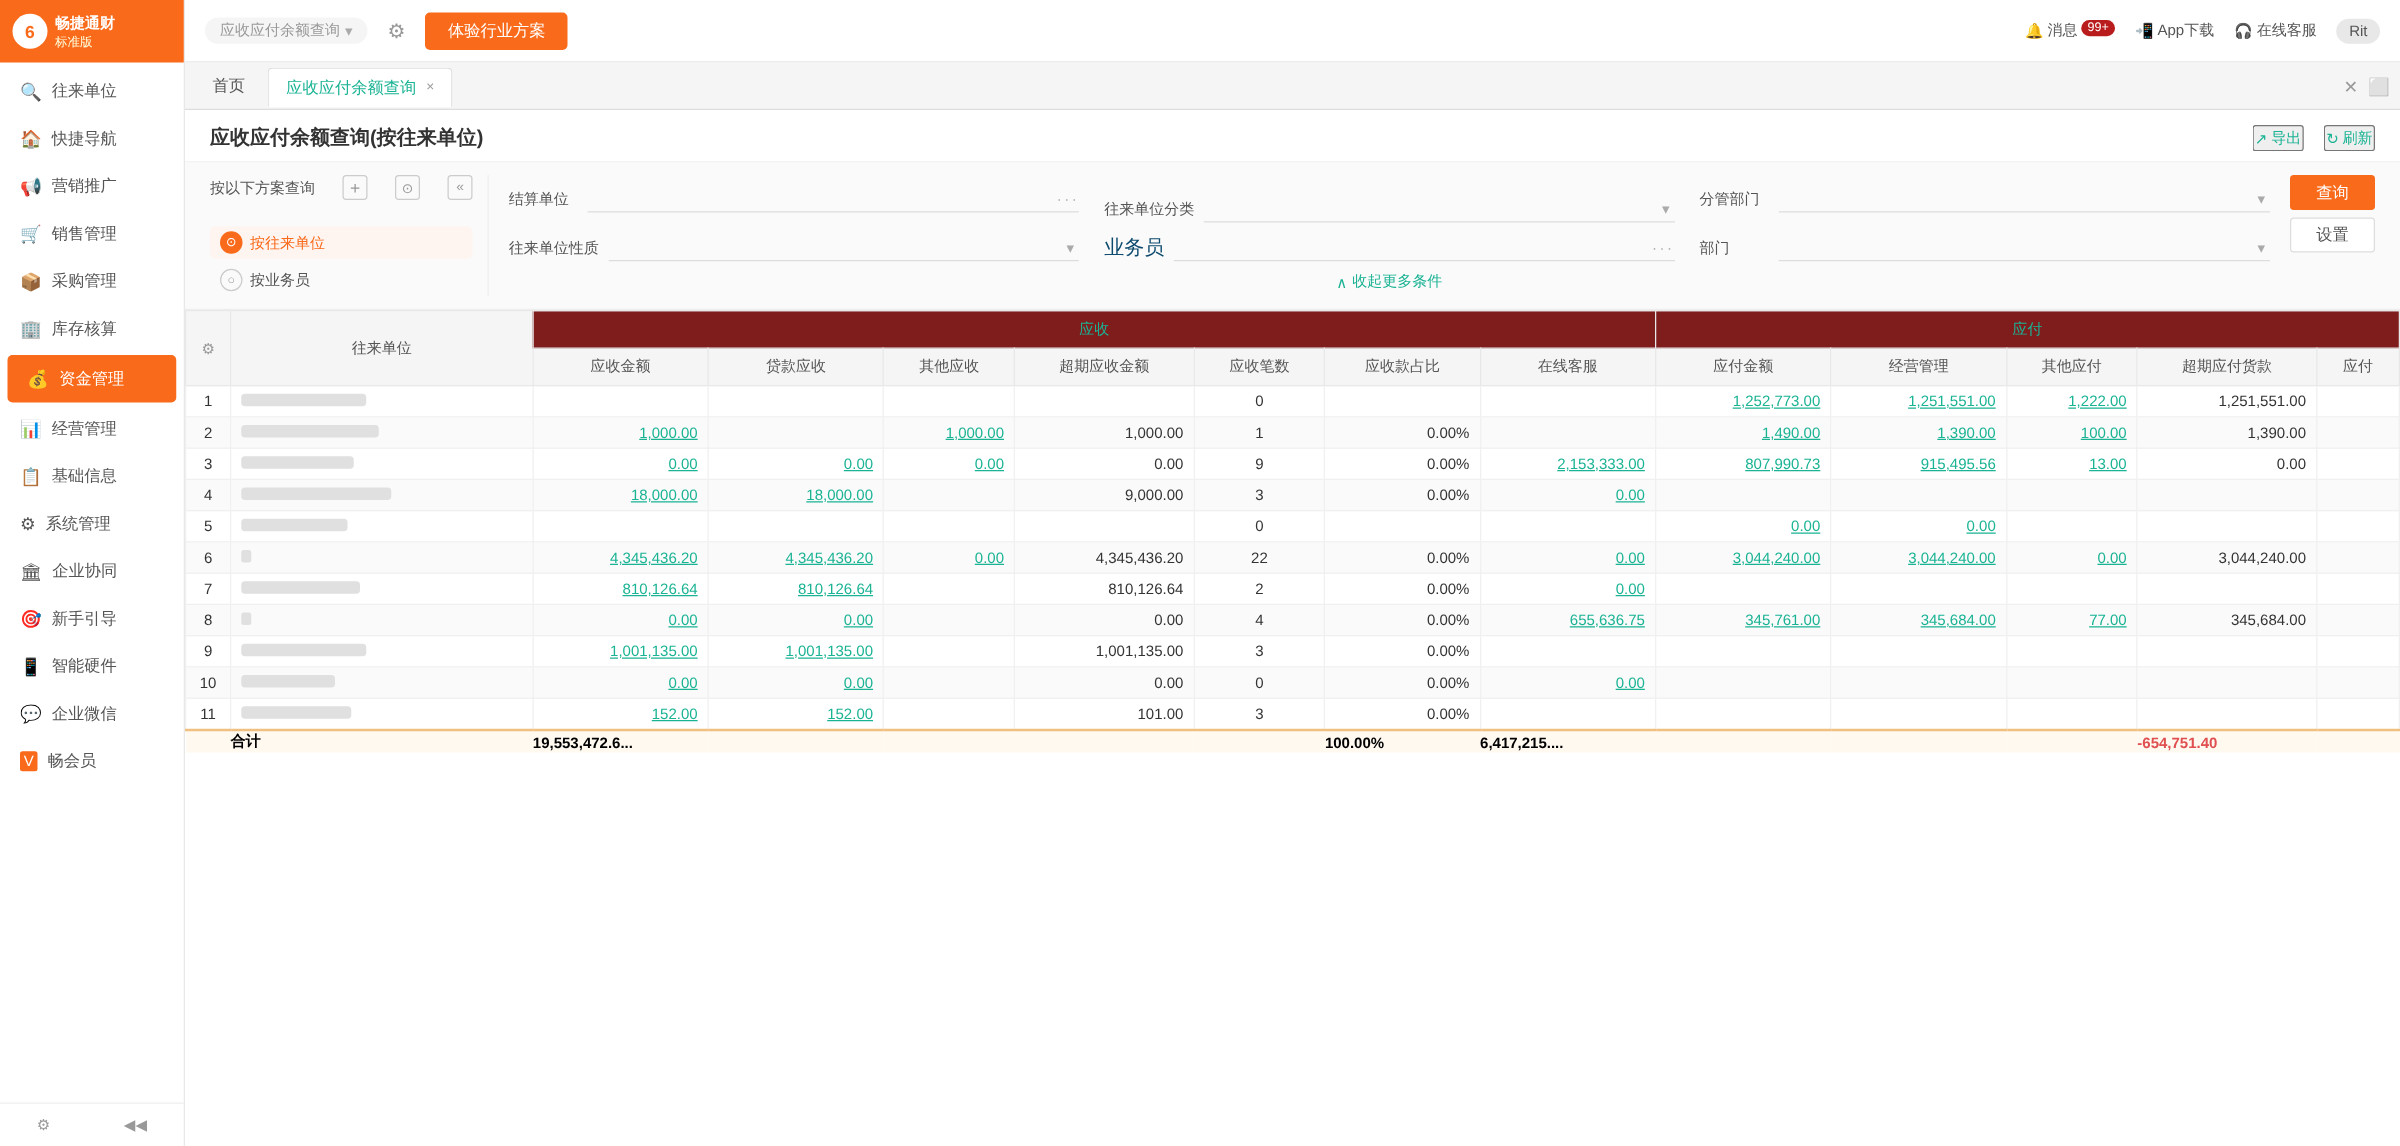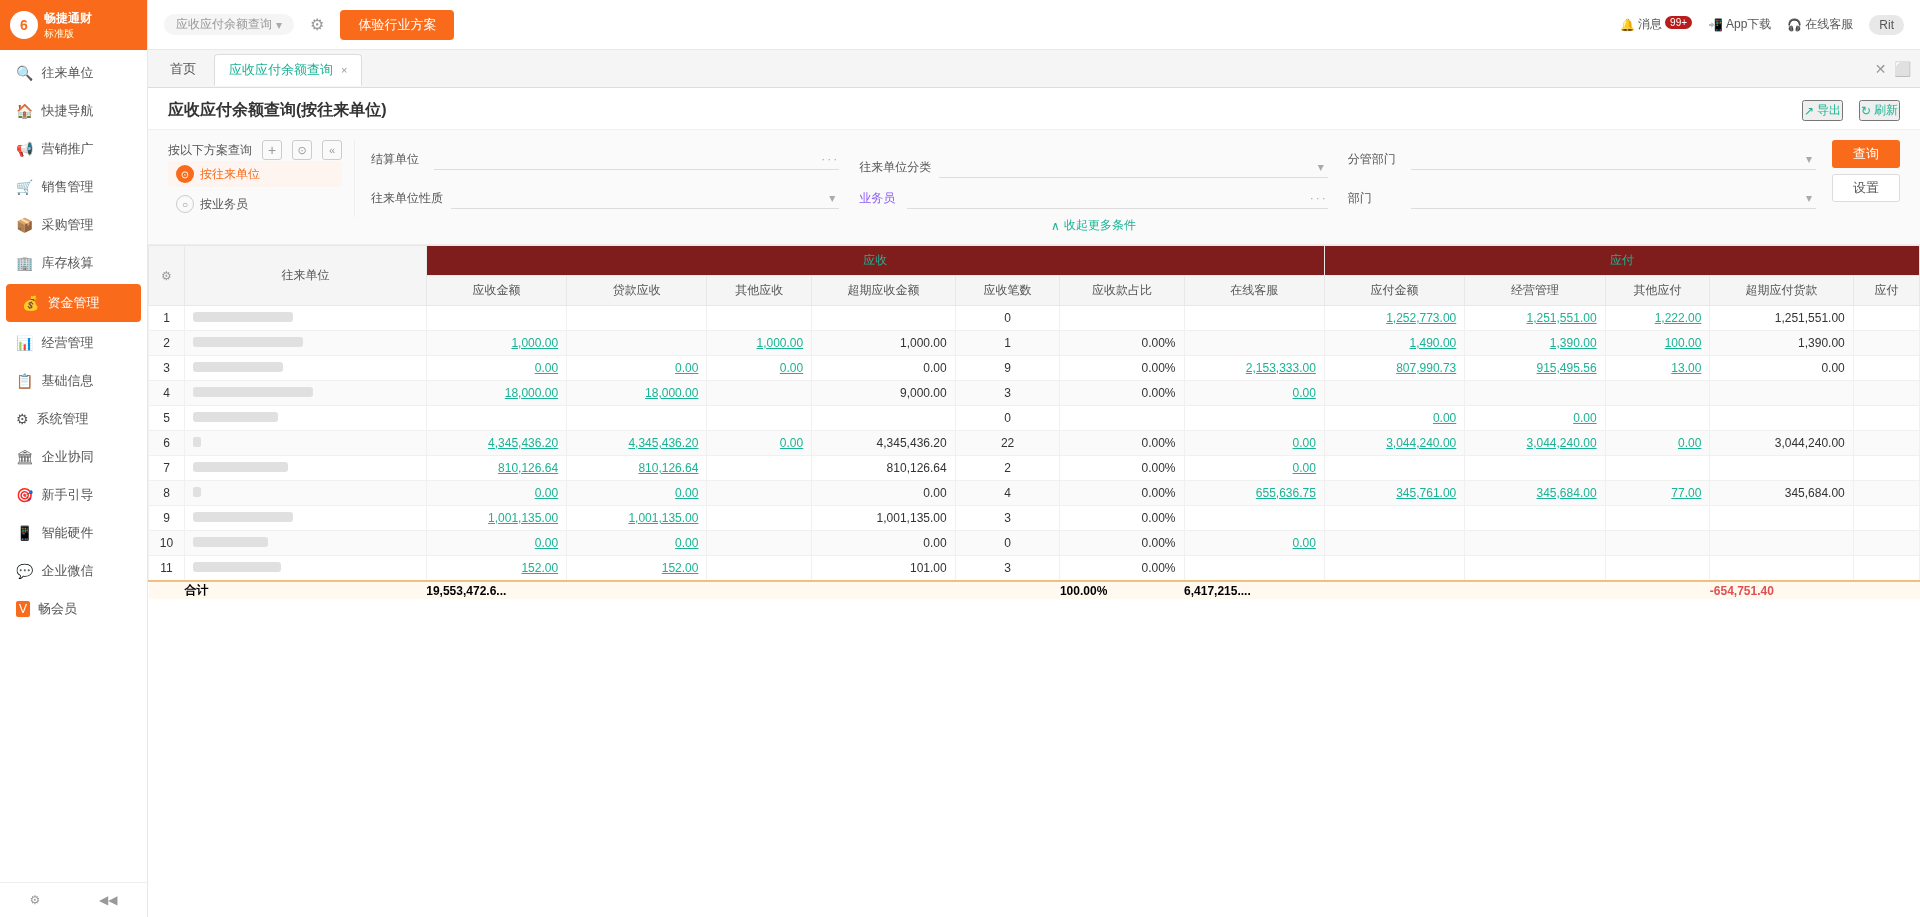--- a/index.html
+++ b/index.html
@@ -201,21 +201,21 @@
           <span>↻</span>
           <span>刷新</span>
         </button>
       </div>
     </div>
 
     <div class="filter-area">
       <div style="display:flex;gap:0;align-items:flex-start;">
 
         <div style="min-width:160px;padding-right:12px;border-right:1px solid #eee;margin-right:16px;">
-          <div style="display:flex;align-items:center;gap:10px;margin-bottom:1px;justify-content:space-between;">
+          <div style="display:flex;align-items:center;gap:22px;margin-bottom:21px;justify-content:space-between;">
             <span style="color:#555;font-size:12px;">按以下方案查询</span>
             <span class="filter-add">+</span>
             <span class="filter-add" style="font-size:11px;">⊙</span>
             <span class="filter-add" style="font-size:11px;">«</span>
           </div>
           <div style="display:flex;align-items:center;gap:6px;padding:4px 8px;background:#fff5f0;border-radius:4px;cursor:pointer;margin-bottom:4px;">
             <span style="width:18px;height:18px;background:#f96a1a;border-radius:50%;display:flex;align-items:center;justify-content:center;color:#fff;font-size:10px;">⊙</span>
             <span style="color:#f96a1a;font-size:12px;">按往来单位</span>
           </div>
           <div style="display:flex;align-items:center;gap:6px;padding:4px 8px;cursor:pointer;">
@@ -246,21 +246,21 @@
                 <span style="color:#aaa;">▾</span>
               </div>
             </div>
             <div style="display:flex;align-items:center;gap:8px;">
               <span style="color:#555;font-size:12px;min-width:70px;">往来单位性质</span>
               <div style="flex:1;border-bottom:1px solid #ddd;padding:3px 4px;display:flex;justify-content:flex-end;cursor:pointer;">
                 <span style="color:#aaa;">▾</span>
               </div>
             </div>
             <div style="display:flex;align-items:center;gap:8px;">
-              <span style="color:#8b5cf6;font-size:12px;min-width:40px;">业务员</span>
+              <span style="color:#0c4a6e;font-size:16px;min-width:40px;">业务员</span>
               <div style="flex:1;border-bottom:1px solid #ddd;padding:3px 0;display:flex;justify-content:flex-end;">
                 <span style="color:#aaa;letter-spacing:2px;">···</span>
               </div>
             </div>
 
             <div style="display:flex;align-items:center;gap:8px;">
               <span style="color:#555;font-size:12px;min-width:55px;">部门</span>
               <div style="flex:1;border-bottom:1px solid #ddd;padding:3px 4px;display:flex;justify-content:flex-end;cursor:pointer;">
                 <span style="color:#aaa;">▾</span>
               </div>

